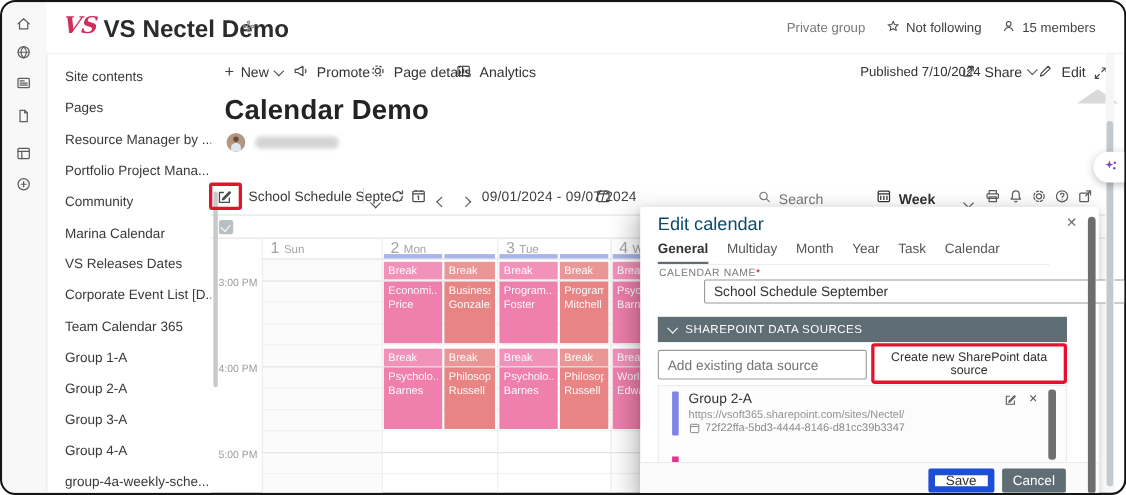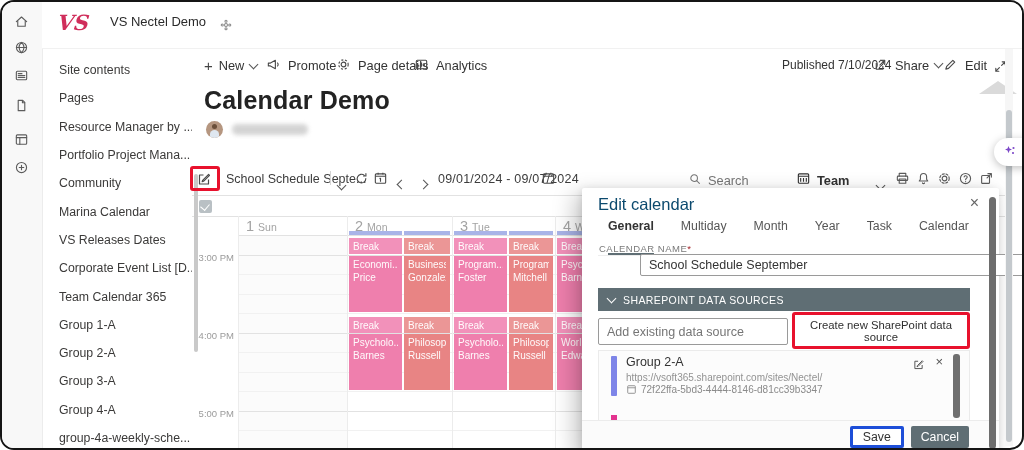--- a/index.html
+++ b/index.html
@@ -6,21 +6,21 @@
   .frame{position:relative;width:1024px;height:450px;background:#fff;border:2px solid #151515;
          border-radius:14px;overflow:hidden;box-sizing:border-box;}
   .abs{position:absolute;}
   
   .rail{left:0;top:0;bottom:0;width:40px;background:#f8f8f8;border-right:1px solid #ececec;z-index:5;}
   .rail-ic{position:absolute;left:12px;width:16px;height:16px;cursor:pointer;}
   
   .tophdr{left:40px;right:0;top:0;height:46px;border-bottom:1px solid #f1f1f1;background:#fff;z-index:5;}
   .logo{position:absolute;left:16px;top:8px;font-family:"DejaVu Serif",serif;font-style:italic;
         font-weight:bold;font-size:21px;color:#d02e5b;transform:skewX(-6deg);}
-  .site-title{position:absolute;left:68px;top:12px;font-size:13px;font-weight:normal;color:#2b2b2b;}
+  .site-title{position:absolute;left:52px;top:12px;font-size:22px;font-weight:bold;color:#2b2b2b;}
   .hdr-right{position:absolute;right:26px;top:0;height:46px;display:flex;align-items:center;gap:18px;
              font-size:12px;color:#424242;}
   .hdr-item{display:flex;align-items:center;gap:5px;}
   .muted{color:#7a7a7a;}
   
   .sidebar{left:40px;top:46px;width:150px;bottom:0;background:#fff;z-index:4;}
   .side-item{height:28.3px;display:flex;align-items:center;padding-left:17px;font-size:12.3px;
              color:#3b3a39;cursor:pointer;white-space:nowrap;overflow:hidden;}
   .side-scroll{left:192px;top:172px;width:4px;height:178px;background:#c9c9c9;border-radius:2px;z-index:6;}
   
@@ -56,21 +56,21 @@
   .selall{left:197px;top:198px;width:13px;height:13px;background:#b9c0c4;border-radius:2px;z-index:2;}
   .selall:after{content:"";position:absolute;left:3px;top:2px;width:5px;height:7px;border-right:1.5px solid #fff;
                 border-bottom:1.5px solid #fff;transform:rotate(40deg);}
   
   .dialog{left:580px;top:186px;width:417px;height:264px;background:#fff;z-index:40;
           box-shadow:-8px 6px 22px rgba(0,0,0,.22), 0 2px 8px rgba(0,0,0,.12);border-radius:2px;}
   .dlg-title{position:absolute;left:16px;top:7px;font-size:16.5px;color:#0c4a6e;}
   .dlg-close{position:absolute;right:20px;top:6px;font-size:16px;color:#666;cursor:pointer;}
   .dlg-tabs{position:absolute;left:16px;top:31px;right:45px;display:flex;gap:17px;font-size:12.3px;
             color:#565656;border-bottom:1px solid #ededed;padding-bottom:0;}
-  .dlg-tab{padding-bottom:20px;cursor:pointer;margin-left:10px;}
+  .dlg-tab{padding-bottom:5px;cursor:pointer;}
   .dlg-tab.active{font-weight:bold;color:#333;border-bottom:2px solid #5f6e74;}
   .fld-lbl{position:absolute;left:17px;top:55px;font-size:9.5px;letter-spacing:.5px;color:#797979;}
   .txt-input{position:absolute;left:16px;box-sizing:border-box;border:1px solid #9a9a9a;border-radius:2px;
              font-size:12.5px;color:#333;padding:3px 8px;font-family:"Liberation Sans",sans-serif;outline:none;}
   .sec-bar{position:absolute;left:16px;top:100px;width:372px;height:23px;background:#5f6e74;color:#fff;
            display:flex;align-items:center;gap:8px;padding-left:10px;box-sizing:border-box;
            font-size:10.5px;letter-spacing:.4px;cursor:pointer;}
   .chev-w{display:inline-block;width:6px;height:6px;border-right:1.4px solid #fff;border-bottom:1.4px solid #fff;
           transform:rotate(45deg);margin-top:-3px;}
   .create-btn{position:absolute;left:213px;top:126px;width:172px;height:33px;display:flex;align-items:center;
@@ -88,21 +88,21 @@
   .cb.on:after{content:"";position:absolute;left:3px;top:1px;width:5px;height:8px;border-right:1.6px solid #e8f0f2;
                border-bottom:1.6px solid #e8f0f2;transform:rotate(40deg);}
   .toggle{width:30px;height:14px;border-radius:8px;background:#5f6e74;position:relative;cursor:pointer;margin-left:6px;}
   .toggle:after{content:"";position:absolute;right:1.5px;top:1.5px;width:11px;height:11px;border-radius:50%;background:#fff;}
   .list-scroll{position:absolute;right:9px;top:3px;width:7px;height:64px;background:#6f6f6f;border-radius:3px;}
   .src-bar2{position:absolute;left:12px;top:64px;width:6px;height:7px;background:#e3338f;}
   .dlg-footer{position:absolute;left:0;right:0;bottom:0;height:31px;background:#fbfbfb;border-top:1px solid #ececec;
               display:flex;align-items:center;justify-content:flex-end;gap:7px;padding-right:30px;}
   .btn{height:22px;min-width:54px;border-radius:2px;font-size:12.3px;display:flex;align-items:center;
        justify-content:center;cursor:pointer;box-sizing:border-box;padding:0 10px;}
-  .btn.save{background:#fff;border:3px solid #1d4ed8;color:#333;}
+  .btn.save{background:#fff;border:6px solid #1d4ed8;color:#333;}
   .btn.cancel{background:#5f6e74;color:#fff;}
   .dlg-scroll{position:absolute;right:3px;top:9px;bottom:3px;width:7px;background:#6d6d6d;border-radius:4px;}
   
   .pg-scroll-track{left:1003px;top:47px;bottom:2px;width:8px;background:#f6f6f6;z-index:44;}
   .pg-scroll-thumb{left:1004px;top:108px;bottom:6px;width:6px;background:#c4c9cd;border-radius:3px;z-index:46;}
   .tri-up{left:977px;top:79px;width:0;height:0;border-left:19px solid transparent;border-right:19px solid transparent;
           border-bottom:13px solid #dadada;z-index:6;}
   .copilot{left:992px;top:136px;width:42px;height:28px;background:#fff;border-radius:14px;z-index:50;
            box-shadow:0 2px 8px rgba(0,0,0,.25);display:flex;align-items:center;padding-left:8px;cursor:pointer;}
 </style>
@@ -143,20 +143,40 @@
     <span class="site-title">VS Nectel Demo</span>
     <span class="abs" style="left:178px;top:15px;">
       <svg viewBox="0 0 16 16" width="12" height="12" fill="none" stroke="#8a8a8a" stroke-width="1.4">
         <circle cx="8" cy="8" r="2"></circle>
           <circle cx="8" cy="3" r="1.4"></circle>
           <circle cx="8" cy="13" r="1.4"></circle>
         <circle cx="3" cy="8" r="1.4"></circle>
           <circle cx="13" cy="8" r="1.4"></circle>
         </svg>
     </span>
+    <div class="hdr-right">
+      <span class="hdr-item muted">Private group</span>
+      <span class="hdr-item">
+        <span>
+          <svg viewBox="0 0 16 16" width="14" height="14" fill="none" stroke="#4a4a4a" stroke-width="1.1">
+            <path d="M8 2.8l1.5 3.2 3.5.4-2.6 2.3.7 3.4L8 10.4l-3.1 1.7.7-3.4L3 6.4l3.5-.4z"></path>
+            </svg>
+        </span>
+        <span>Not following</span>
+      </span>
+      <span class="hdr-item">
+        <span>
+          <svg viewBox="0 0 16 16" width="14" height="14" fill="none" stroke="#4a4a4a" stroke-width="1.1">
+            <circle cx="8" cy="5.4" r="2.4"></circle>
+              <path d="M3.6 13c.6-2.5 2.2-3.9 4.4-3.9s3.8 1.4 4.4 3.9"></path>
+            </svg>
+        </span>
+        <span>15 members</span>
+      </span>
+    </div>
   </div>
 
   <div class="abs sidebar">
     <nav id="side-nav" style="padding-top:8px;">
         <div class="side-item">Site contents</div>
         <div class="side-item">Pages</div>
         <div class="side-item">Resource Manager by ...</div>
         <div class="side-item">Portfolio Project Mana...</div>
         <div class="side-item">Community</div>
         <div class="side-item">Marina Calendar</div>
@@ -274,21 +294,21 @@
     </span>
     <span>Search</span>
   </div>
   <div class="abs cmd" style="left:794px;top:169px;font-weight:bold;color:#323232;">
     <span>
       <svg viewBox="0 0 16 16" width="15" height="15" fill="none" stroke="#323232" stroke-width="1.2">
         <rect x="2.5" y="3" width="11" height="10" rx="1"></rect>
           <path d="M2.5 5.6h11M5 7.5v4M8 7.5v4M11 7.5v4"></path>
         </svg>
     </span>
-    <span>Team</span>
+    <span>Week</span>
   </div>
   <div class="abs" style="left:875px;top:173px;"><span class="chev"></span></div>
   <div class="abs" id="ctool-right" style="left:893px;top:169px;display:flex;gap:5px;">
       <div class="icbtn"><svg viewBox="0 0 16 16" width="15" height="15" fill="none" stroke="#5c5c5c" stroke-width="1.2" stroke-linecap="round" stroke-linejoin="round">
           <path d="M4.5 5.5v-3h7v3"></path>
           <rect x="2.5" y="5.5" width="11" height="4.5" rx="0.8"></rect>
           <rect x="4.5" y="8.5" width="7" height="4.5"></rect>
         </svg></div>
       <div class="icbtn"><svg viewBox="0 0 16 16" width="15" height="15" fill="none" stroke="#5c5c5c" stroke-width="1.2" stroke-linecap="round" stroke-linejoin="round">
           <path d="M8 2.7c2 0 3.3 1.5 3.3 3.5v2.6l1.2 1.9H3.5l1.2-1.9V6.2c0-2 1.3-3.5 3.3-3.5z"></path>

